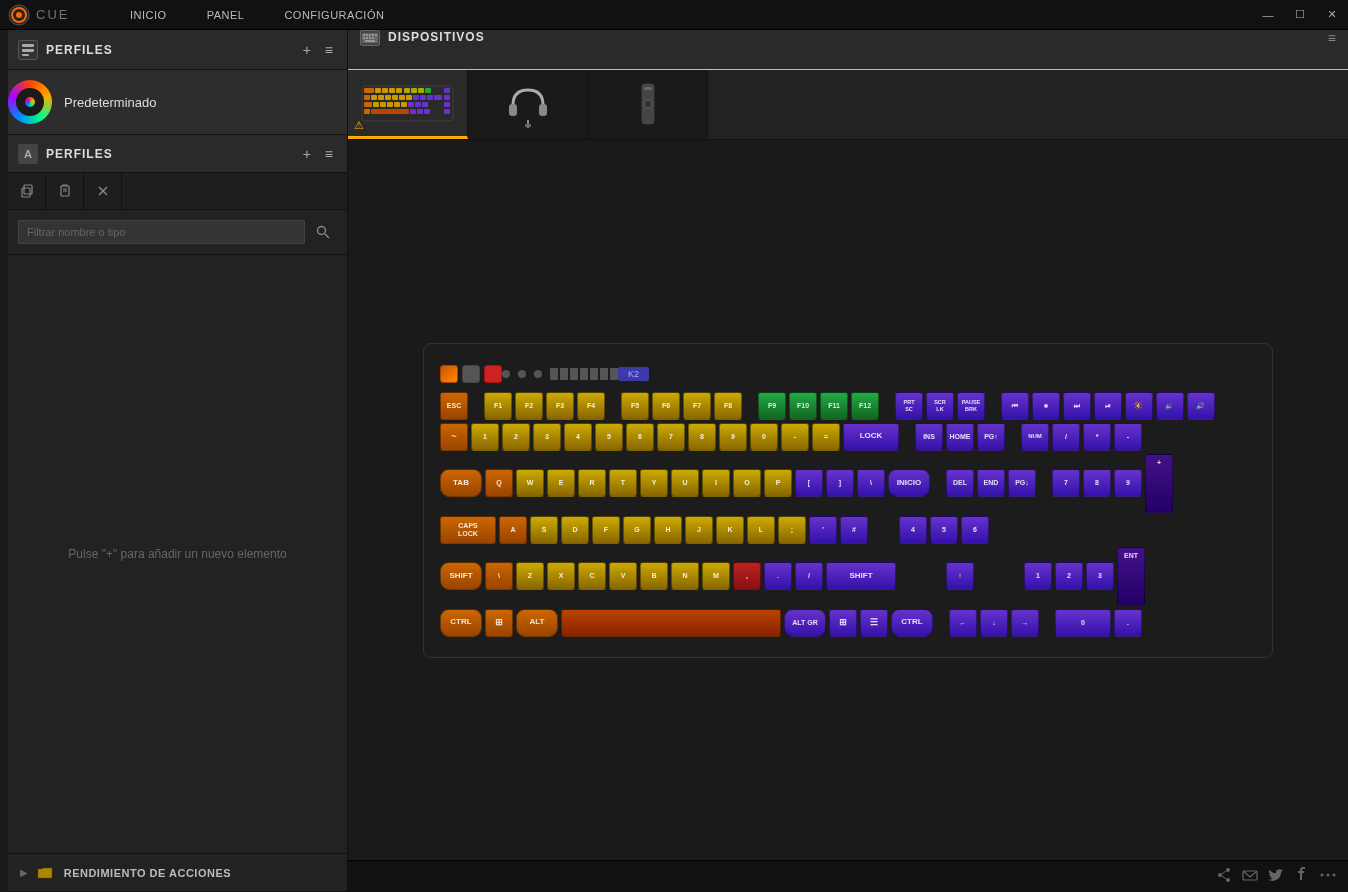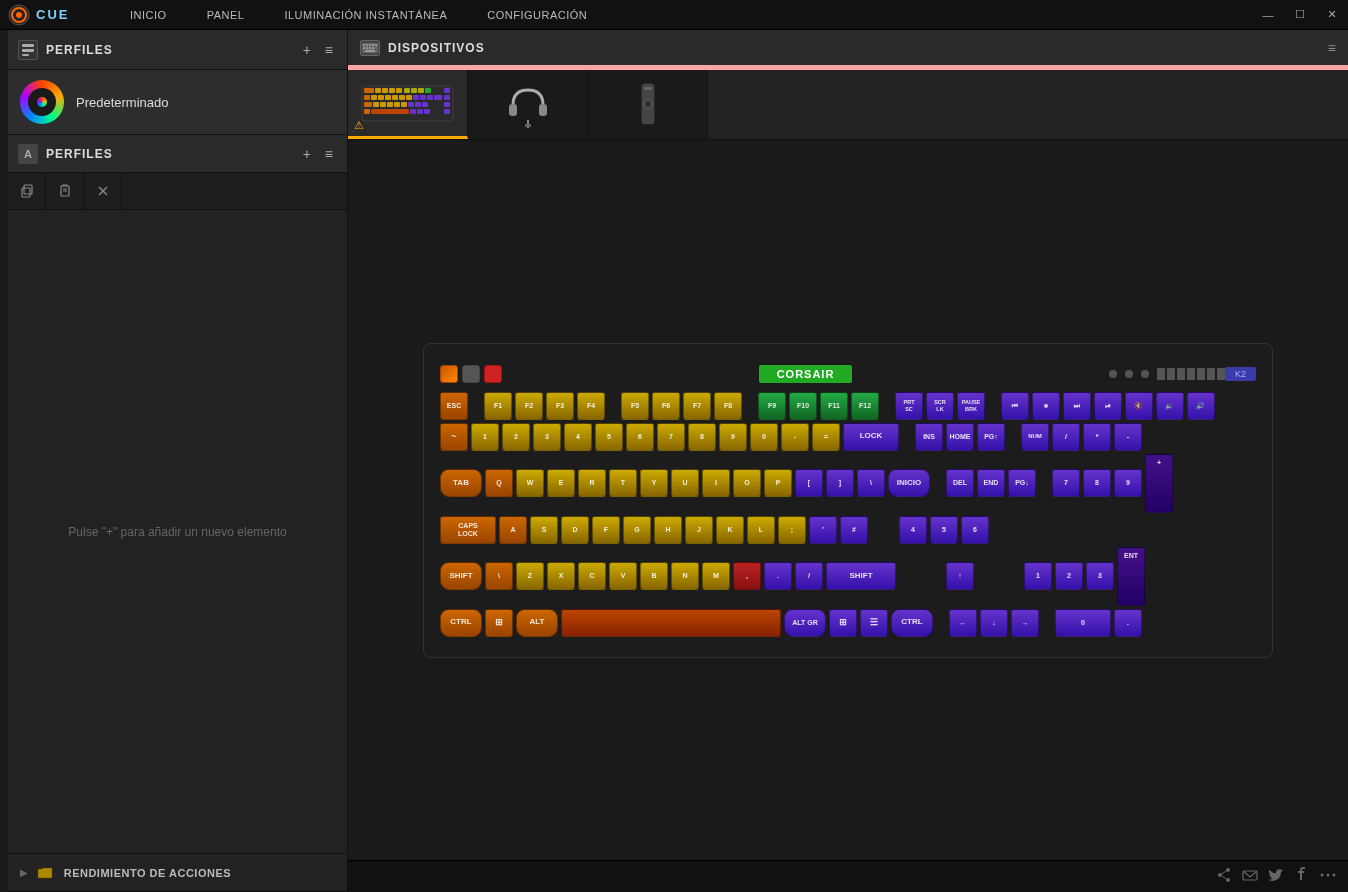--- a/index.html
+++ b/index.html
@@ -26,23 +26,23 @@
       display: flex;
       align-items: center;
       padding-left: 8px;
       gap: 6px;
     }
     .logo-icon {
       width: 22px;
       height: 22px;
     }
     #app-name {
-      color: #7dd3fc;
+      color: #737373;
       font-size: 13px;
-      font-weight: bold;
+      font-weight: normal;
       letter-spacing: 2px;
     }
     #nav-menu {
       display: flex;
       align-items: center;
       flex: 1;
       height: 100%;
     }
     .nav-item {
       padding: 0 20px;
@@ -122,21 +122,21 @@
     .header-btn {
       color: #aaa;
       cursor: pointer;
       font-size: 14px;
       padding: 2px 4px;
     }
 
     #profile-item {
       display: flex;
       align-items: center;
-      padding: 10px 12px;
+      padding: 10px 0;
       background: #2d2d2d;
       border-bottom: 1px solid #111;
       min-height: 60px;
     }
     .profile-avatar {
       width: 44px;
       height: 44px;
       border-radius: 50%;
       background: conic-gradient(#ff4400, #ffaa00, #00ff88, #0088ff, #aa00ff, #ff4400);
       display: flex;
@@ -298,23 +298,22 @@
       flex: 1;
       display: flex;
       flex-direction: column;
       background: #1e1e1e;
     }
 
     
     #devices-header {
       height: 40px;
       background: #2a2a2a;
-      border-bottom: 5px solid #fca5a5;
-      display: flex;
-      align-items: center;
+      border-bottom: 1px solid #fca5a5;
+      display: flex;
       padding: 0 12px;
     }
     .devices-icon {
       width: 20px;
       height: 16px;
       background: #444;
       border: 1px solid #666;
       border-radius: 2px;
       margin-right: 8px;
       display: flex;
@@ -537,21 +536,20 @@
     <svg class="logo-icon" viewBox="0 0 22 22">
       <circle cx="11" cy="11" r="10" fill="#222" stroke="#555" stroke-width="1"></circle>
       <circle cx="11" cy="11" r="7" fill="none" stroke="#ff6600" stroke-width="2"></circle>
       <circle cx="11" cy="11" r="3" fill="#ff6600"></circle>
     </svg>
     <span id="app-name">CUE</span>
   </div>
   <nav id="nav-menu">
     <span class="nav-item">INICIO</span>
     <span class="nav-item">PANEL</span>
-    <span class="nav-item">ILUMINACIÓN INSTANTÁNEA</span>
     <span class="nav-item">CONFIGURACIÓN</span>
   </nav>
   <div id="window-controls">
     <div class="win-btn">—</div>
     <div class="win-btn">☐</div>
     <div class="win-btn close">✕</div>
   </div>
 </div>
 
 <div id="main-layout">
@@ -607,20 +605,29 @@
         </svg>
       </div>
       <div class="action-tool-btn">
         <svg width="14" height="14" viewBox="0 0 14 14">
           <line x1="3" y1="3" x2="11" y2="11" stroke="#888" stroke-width="1.5"></line>
           <line x1="11" y1="3" x2="3" y2="11" stroke="#888" stroke-width="1.5"></line>
         </svg>
       </div>
     </div>
 
+    <div id="search-row">
+      <input id="search-input" type="text" placeholder="Filtrar nombre o tipo" style="">
+      <div class="search-btn">
+        <svg width="14" height="14" viewBox="0 0 14 14">
+          <circle cx="5.5" cy="5.5" r="4" fill="none" stroke="#888" stroke-width="1.5"></circle>
+          <line x1="9" y1="9" x2="13" y2="13" stroke="#888" stroke-width="1.5"></line>
+        </svg>
+      </div>
+    </div>
 
     <div id="actions-empty">
       <span>Pulse "+" para añadir un nuevo elemento</span>
     </div>
 
     <div id="bottom-sections">
       <div class="bottom-section">
         <span class="expand-arrow">▶</span>
         <div class="bottom-section-icon">
           <svg width="16" height="14" viewBox="0 0 16 14">
@@ -722,23 +729,20 @@
 
     <div id="keyboard-area">
       <div id="keyboard-container">
 
         <div class="kb-top-bar">
           <div class="kb-buttons-left">
             <div class="kb-btn-orange"></div>
             <div class="kb-btn-gray"></div>
             <div class="kb-btn-red"></div>
           </div>
-          <div class="kb-logo-center">
-            <div class="kb-corsair-logo">CORSAIR</div>
-          </div>
           <div class="kb-indicators-right">
             <div class="kb-indicator"></div>
             <div class="kb-indicator"></div>
             <div class="kb-indicator"></div>
           </div>
           <div class="kb-vol-bar">
             <div class="kb-vol-seg"></div>
             <div class="kb-vol-seg"></div>
             <div class="kb-vol-seg"></div>
             <div class="kb-vol-seg"></div>

